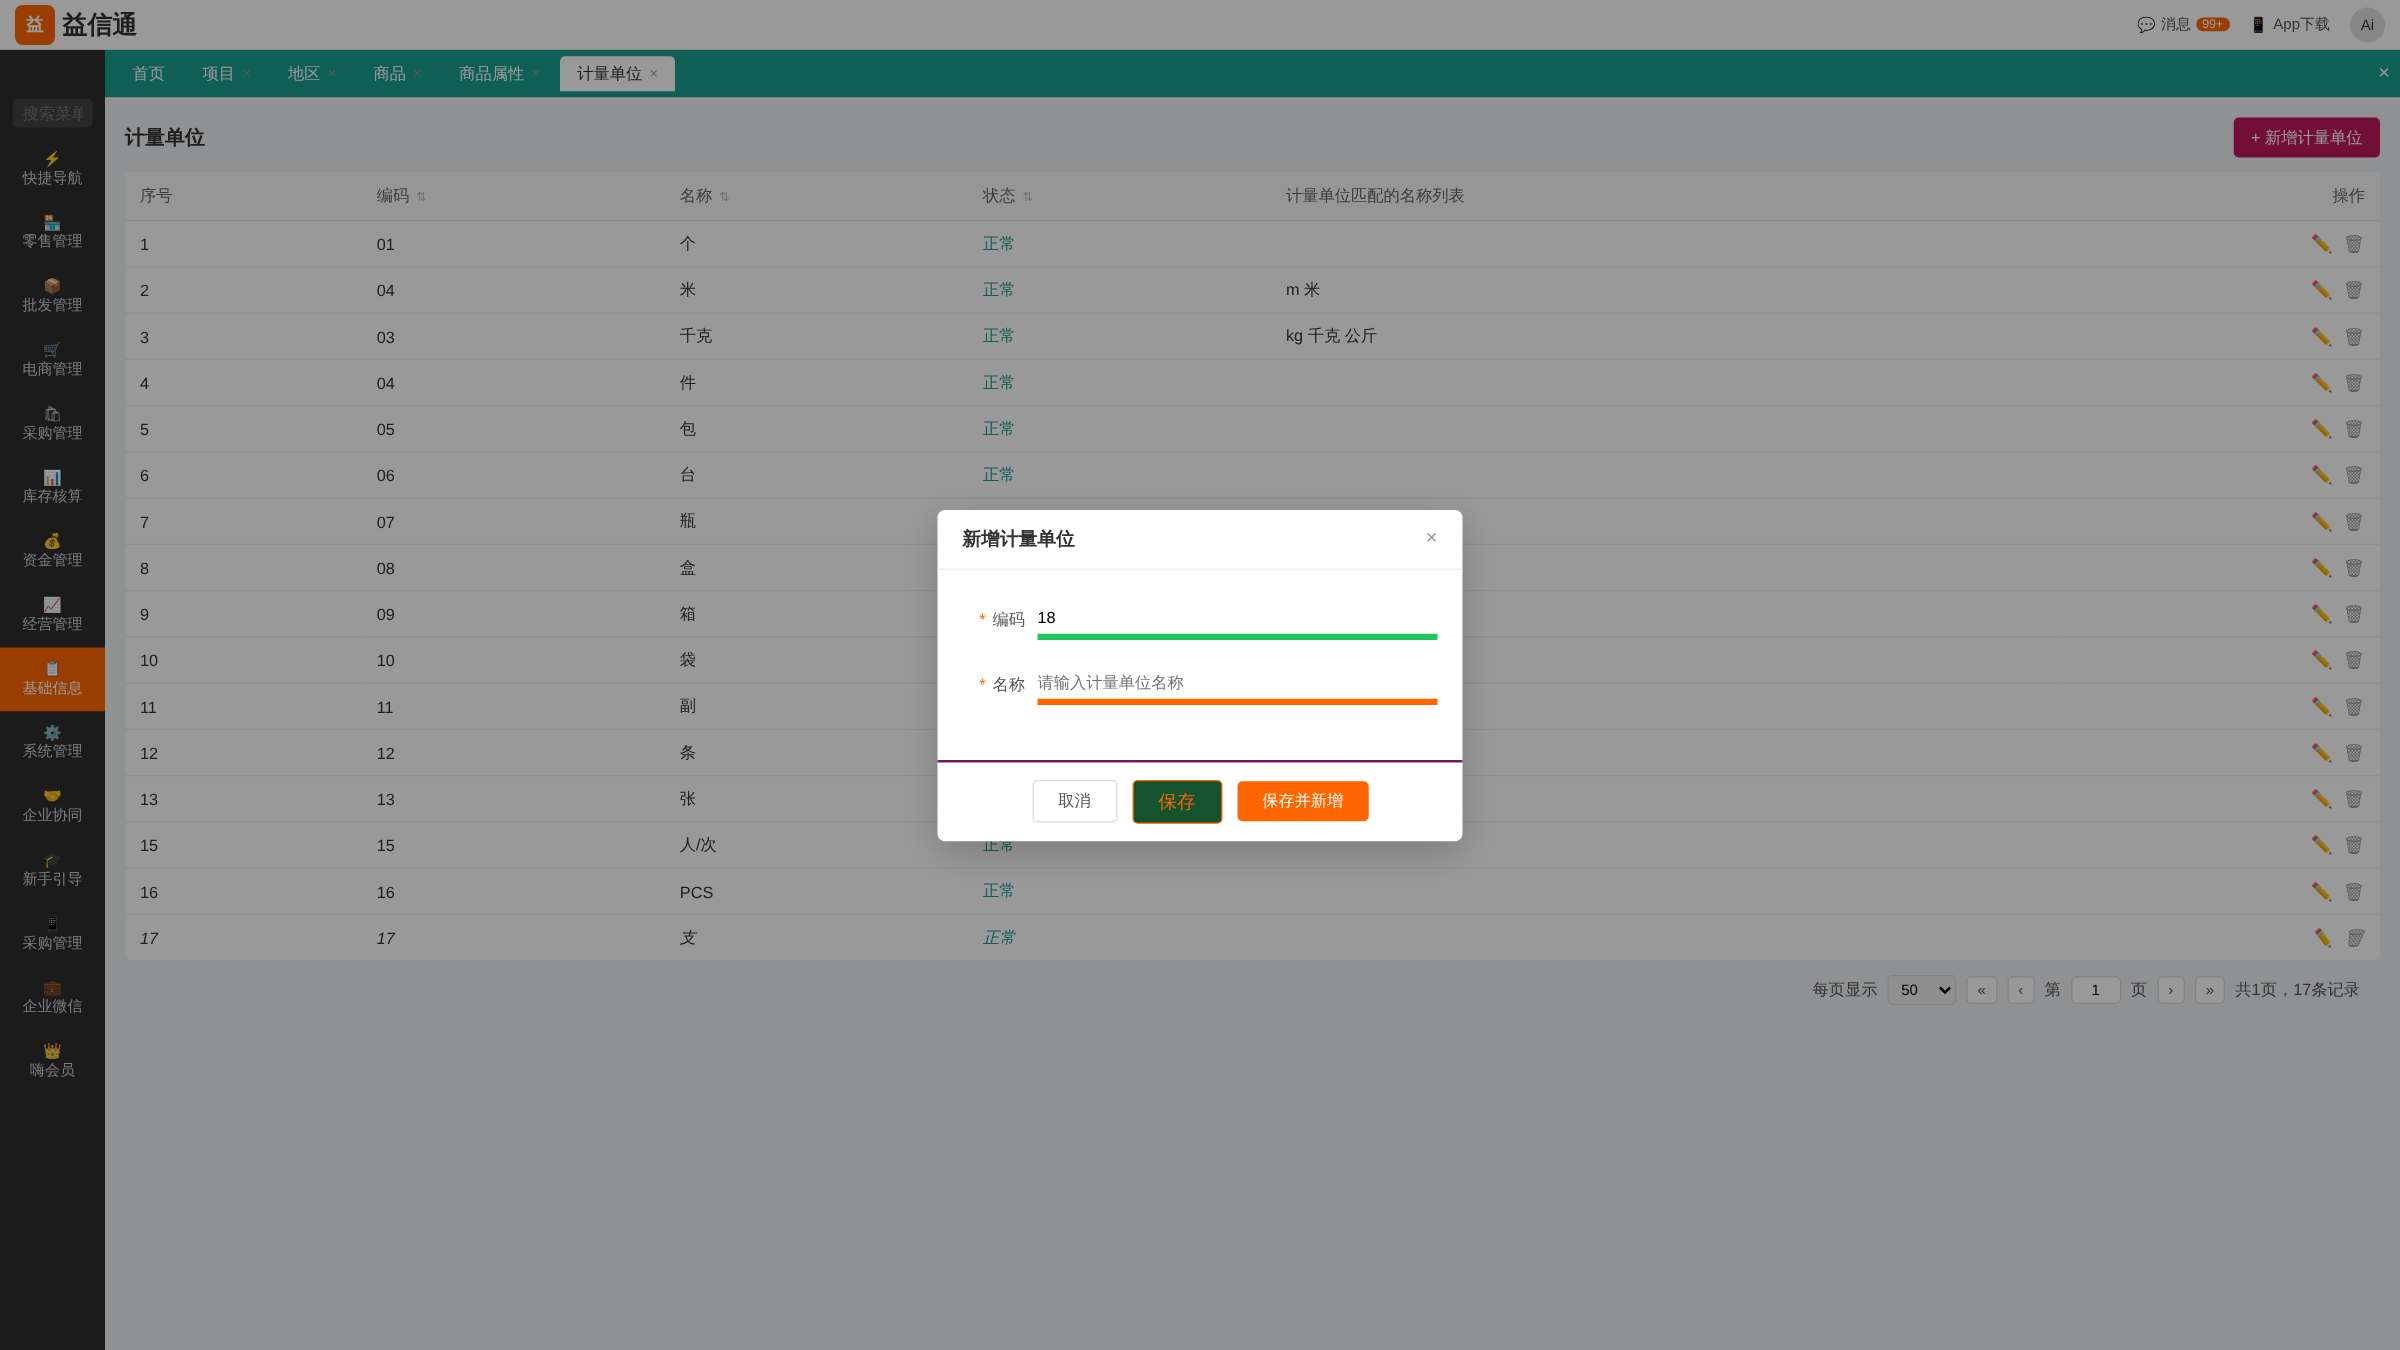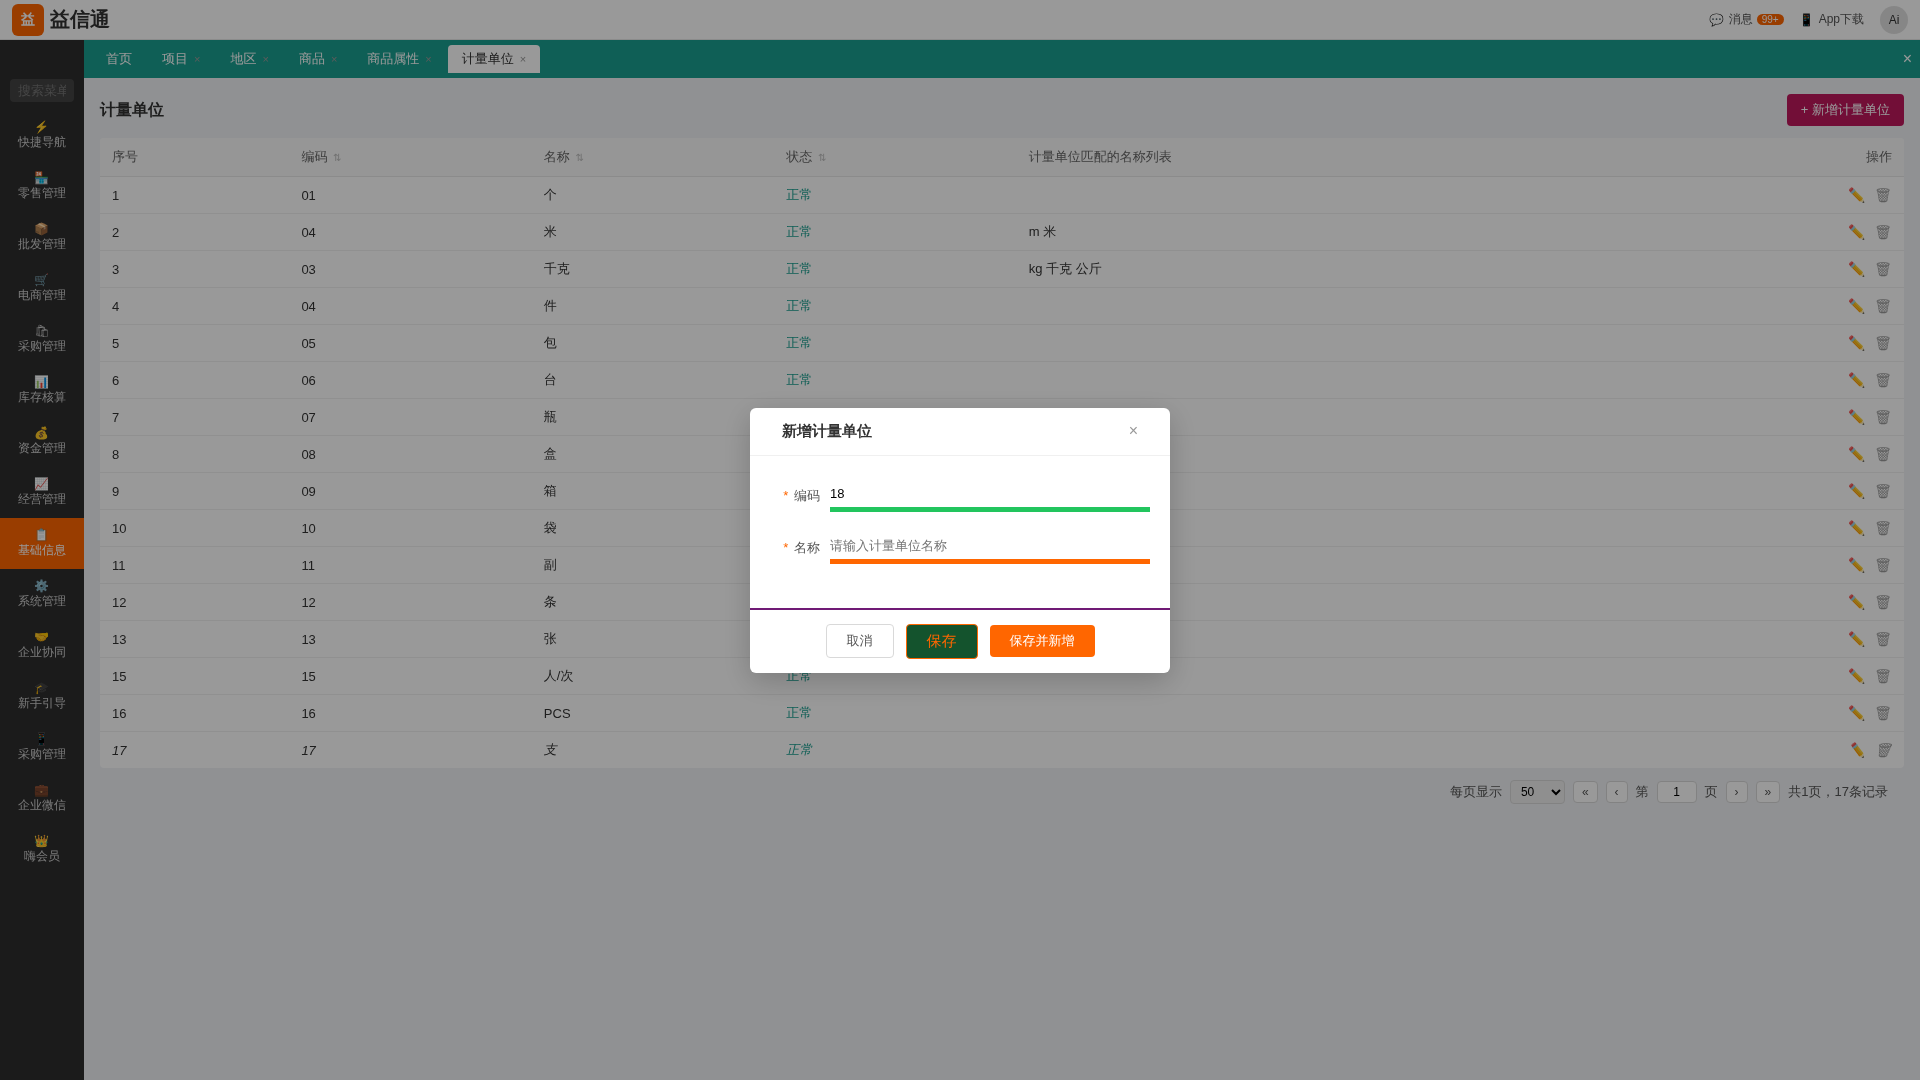--- a/index.html
+++ b/index.html
@@ -57,21 +57,21 @@
 
     
     .pagination { display: flex; align-items: center; justify-content: flex-end; padding: 12px 16px; gap: 8px; font-size: 13px; color: #555; }
     .page-size-select { border: 1px solid #d9d9d9; border-radius: 4px; padding: 3px 6px; font-size: 12px; }
     .page-btn { border: 1px solid #d9d9d9; background: #fff; border-radius: 4px; padding: 3px 8px; cursor: pointer; font-size: 12px; color: #555; }
     .page-input { width: 40px; border: 1px solid #d9d9d9; border-radius: 4px; padding: 3px 6px; text-align: center; font-size: 12px; }
 
     
     .modal-overlay { position: fixed; top: 0; left: 0; width: 100%; height: 100%; background: rgba(0,0,0,0.4); display: flex; align-items: center; justify-content: center; z-index: 1000; }
     .modal { background: #fff; border-radius: 6px; width: 420px; box-shadow: 0 8px 30px rgba(0,0,0,0.2); }
-    .modal-header { display: flex; align-items: center; justify-content: space-between; padding: 14px 32px; border-bottom: 1px solid #f0f0f0; }
+    .modal-header { display: flex; align-items: center; justify-content: space-between; padding: 14px 20px; border-bottom: 1px solid #f0f0f0; }
     .modal-title { font-size: 15px; font-weight: 600; color: #333; }
     .modal-close { cursor: pointer; color: #999; font-size: 16px; }
     .modal-body { padding: 24px 20px; }
     .form-row { display: flex; align-items: center; margin-bottom: 20px; }
     .form-label { width: 60px; text-align: right; padding-right: 10px; font-size: 13px; color: #555; }
     .form-label .required { color: #f60; margin-right: 2px; }
     .form-input { flex: 1; border: none; border-bottom: 5px solid #22c55e; padding: 6px 0; font-size: 13px; outline: none; }
     .form-input.active { border-bottom-color: #f60; }
     .modal-footer { display: flex; align-items: center; justify-content: center; padding: 14px 8px; gap: 12px; border-top: 2px solid #701a75; }
     .btn-cancel { border: 1px solid #d9d9d9; background: #fff; border-radius: 4px; padding: 7px 20px; cursor: pointer; font-size: 13px; color: #555; }

